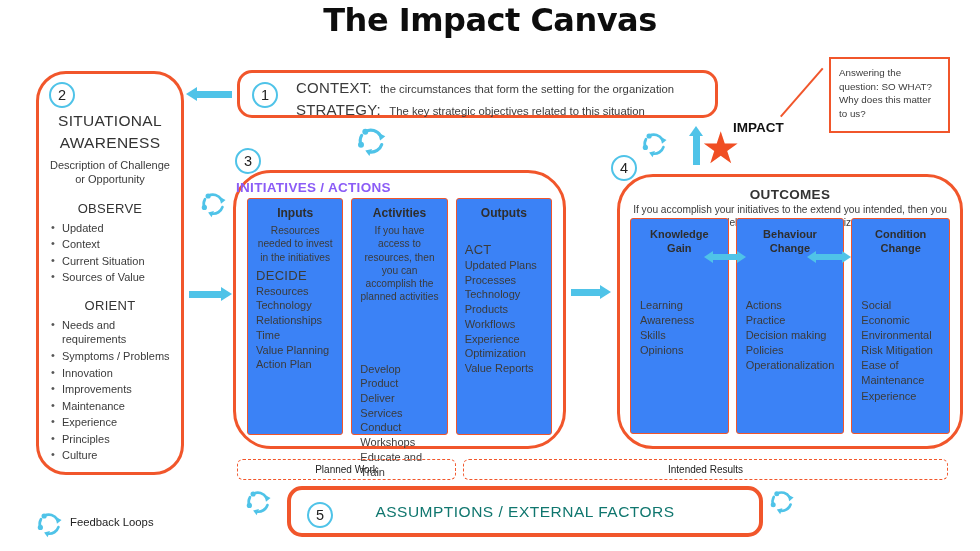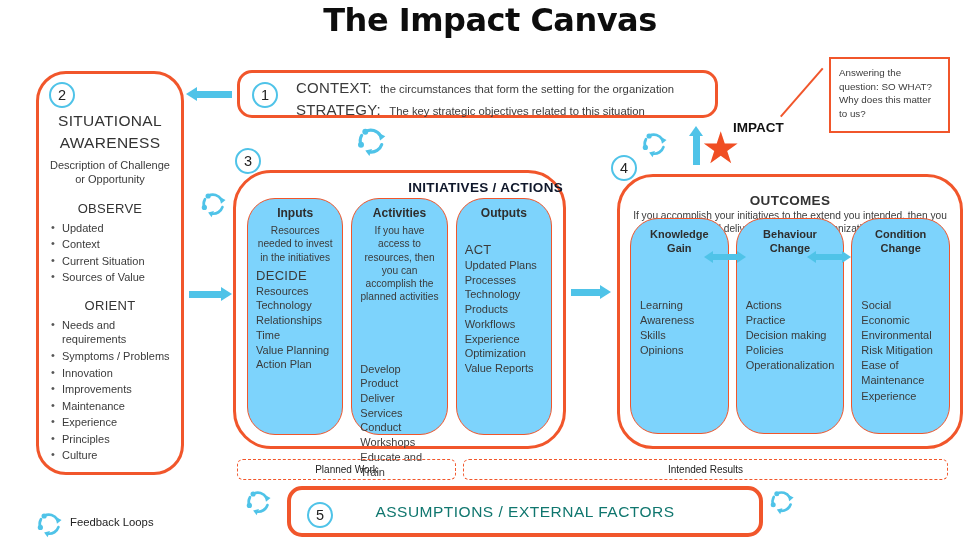--- a/index.html
+++ b/index.html
@@ -8,21 +8,21 @@
     font-family:"Liberation Sans","DejaVu Sans",sans-serif;color:#3b3b3b;
   }
   
   .page-title{
     position:absolute;top:1px;left:0;width:100%;text-align:center;
     font-family:"DejaVu Sans","Liberation Sans",sans-serif;
     font-size:32px;font-weight:800;letter-spacing:-0.5px;color:#0d0d0d;
   }
   
   .obox{position:absolute;border:3.5px solid #F1562B;background:#fff;box-sizing:border-box;}
-  .ibox{border:1.6px solid #F1562B;border-radius:28px;background:#7dd3fc;box-sizing:border-box;}
+  .ibox{border:1.6px solid #F1562B;border-radius:3px;background:#3b82f6;box-sizing:border-box;}
   
   .num{
     position:absolute;width:26px;height:26px;border-radius:50%;
     border:2.2px solid #4FC3E8;background:#fff;box-sizing:border-box;
     display:flex;align-items:center;justify-content:center;
     font-size:14.5px;color:#222;z-index:5;
   }
   
   .box2{left:36px;top:71px;width:148px;height:404px;border-radius:30px;padding:36px 10px 0 10px;}
   .box2 .b2-title{text-align:center;font-size:15.5px;letter-spacing:0.3px;line-height:1.45;color:#333;}
@@ -55,35 +55,35 @@
   .arr-u{width:7px;}
   .arr-u::before{content:"";position:absolute;top:-10px;left:-4px;border-bottom:10px solid #4FC3E8;
     border-left:7.5px solid transparent;border-right:7.5px solid transparent;}
   .arr-d2{height:6px;}
   .arr-d2::before{content:"";position:absolute;left:-9px;top:-3.5px;border-right:9px solid #4FC3E8;
     border-top:6.5px solid transparent;border-bottom:6.5px solid transparent;}
   .arr-d2::after{content:"";position:absolute;right:-9px;top:-3.5px;border-left:9px solid #4FC3E8;
     border-top:6.5px solid transparent;border-bottom:6.5px solid transparent;}
   
   .box3{left:233px;top:170px;width:333px;height:279px;border-radius:38px;}
-  .b3-title{text-align:right;font-size:13.5px;font-weight:600;letter-spacing:0.3px;color:#0f172a;margin-top:7px;}
+  .b3-title{text-align:left;font-size:13.5px;font-weight:600;letter-spacing:0.3px;color:#8b5cf6;margin-top:7px;}
   .b3-cols{position:absolute;left:11px;right:11px;top:25px;height:237px;display:flex;gap:8px;}
   .b3-col{flex:1 1 0;padding:7px 8px 0 8px;}
   .col-head{text-align:center;font-size:12px;font-weight:bold;color:#2e2e2e;margin-bottom:4px;}
   .col-desc{text-align:center;font-size:10.2px;line-height:1.3;color:#3b3b3b;}
   .col-desc:empty{display:none;}
   .col-label{font-size:13px;letter-spacing:0.3px;color:#3b3b3b;margin-top:4px;}
   .col-label:empty{display:none;}
   .col-items{font-size:11px;margin-top:1px;}
   .col-items div{line-height:1.34;}
   .b3-col-activities .col-items{margin-top:58px;}
   .b3-col-outputs .col-label{margin-top:22px;}
   
   .box4{left:617px;top:174px;width:346px;height:275px;border-radius:36px;}
-  .b4-title{text-align:center;font-size:13.5px;font-weight:600;letter-spacing:0.3px;color:#333;margin-top:16px;}
+  .b4-title{text-align:center;font-size:13.5px;font-weight:600;letter-spacing:0.3px;color:#333;margin-top:10px;}
   .b4-sub{text-align:center;font-size:10.2px;line-height:1.28;width:318px;margin:1px auto 0 auto;}
   .b4-cols{position:absolute;left:10px;right:10px;top:41px;height:216px;display:flex;gap:7px;}
   .b4-col{flex:1 1 0;padding:8px 9px 0 9px;}
   .b4-col .col-head{font-size:11px;line-height:1.3;}
   .b4-col .col-items{margin-top:42px;}
   .b4-col .col-items div{line-height:1.38;overflow-wrap:break-word;}
   
   .dashed{position:absolute;border:1.8px dashed #F1562B;border-radius:6px;box-sizing:border-box;
     display:flex;align-items:center;justify-content:center;font-size:10px;color:#222;}
   .zone-planned{left:237px;top:459px;width:219px;height:21px;}

